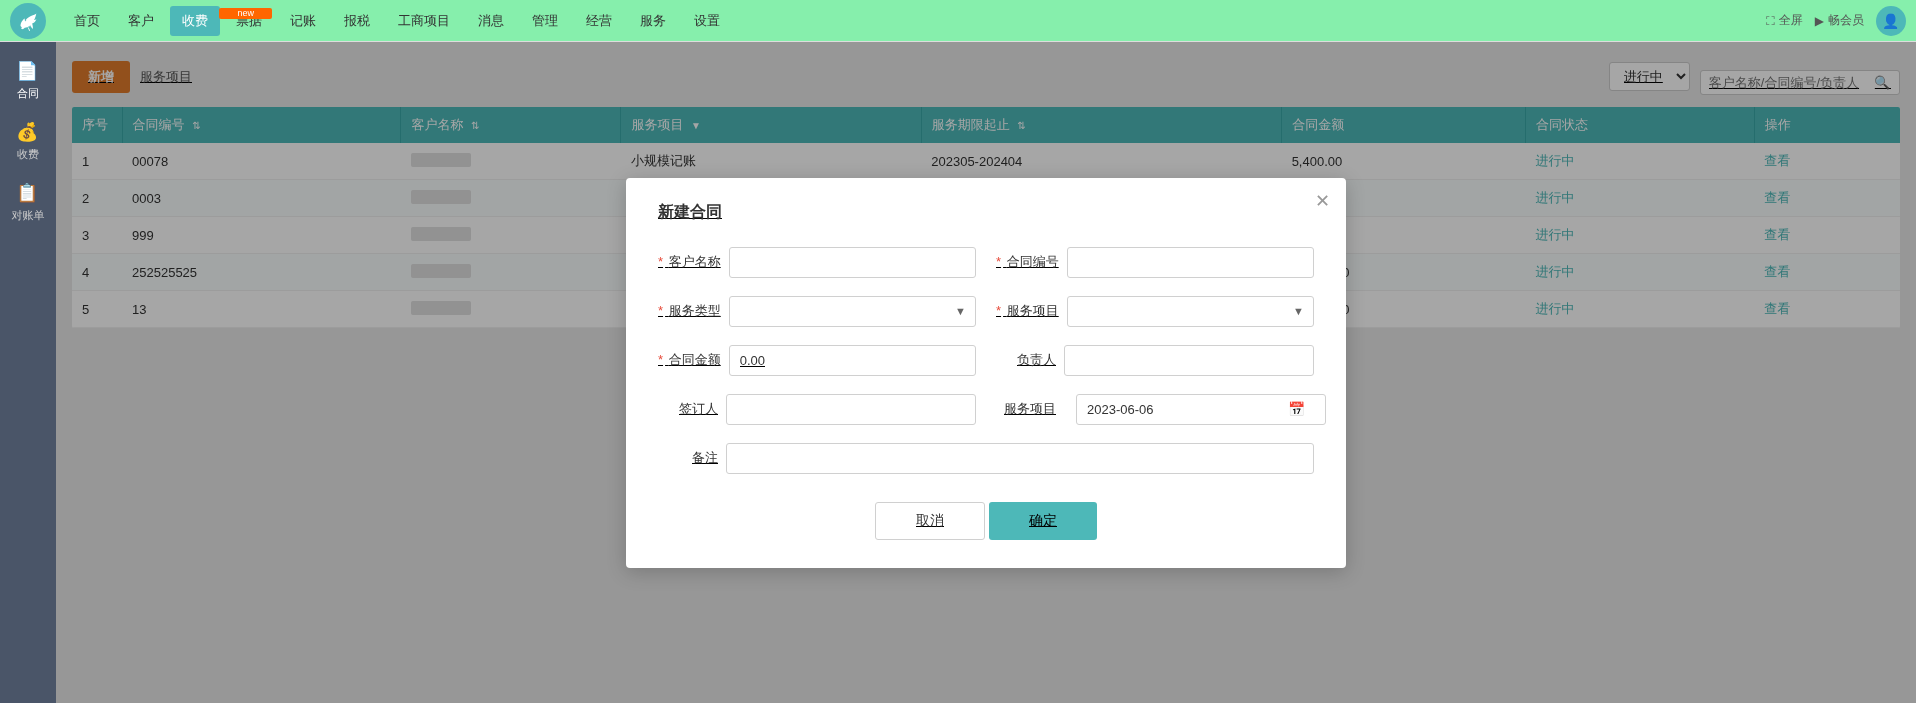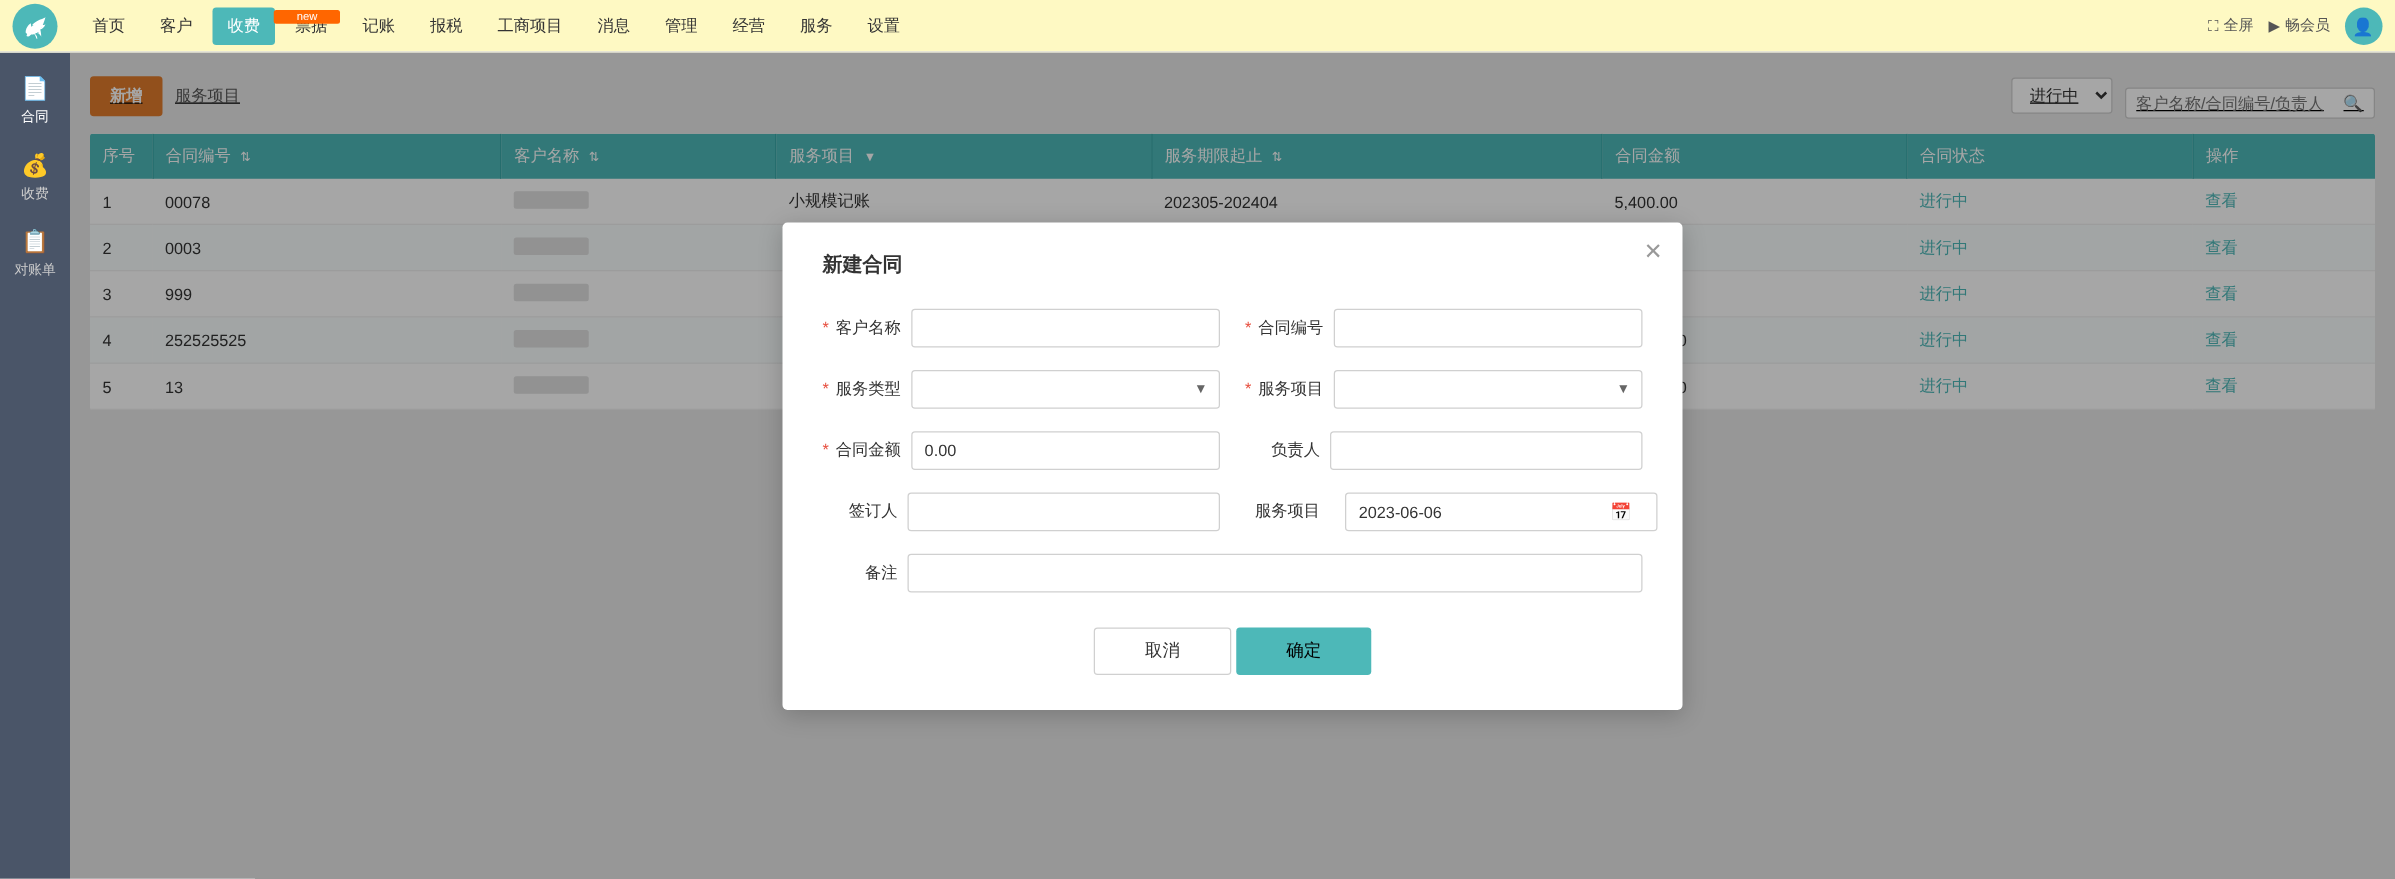--- a/index.html
+++ b/index.html
@@ -1,21 +1,21 @@
 <!DOCTYPE html>
 <html><head>
   <meta charset="utf-8">
   <style>
     * { box-sizing: border-box; margin: 0; padding: 0; }
     body { font-family: "Microsoft YaHei", Arial, sans-serif; font-size: 13px; background: #e8e8e8; overflow: hidden; }
 
     
     .top-nav {
       display: flex; align-items: center;
-      background: #fef9c3; height: 42px;
+      background: #86efac; height: 42px;
       border-bottom: 1px solid #ddd;
       padding: 0 10px;
       position: relative; z-index: 100;
     }
     .top-nav .logo {
       width: 36px; height: 36px; background: #4db8b8;
       border-radius: 50%; display: flex; align-items: center; justify-content: center;
       margin-right: 16px; flex-shrink: 0;
     }
     .top-nav .logo svg { width: 20px; height: 20px; fill: white; }
@@ -96,21 +96,21 @@
     .blurred { color: #bbb; background: #e0e0e0; border-radius: 2px; display: inline-block; min-width: 60px; height: 14px; }
 
     
     .modal-overlay {
       position: absolute; top: 0; left: 0; right: 0; bottom: 0;
       background: rgba(0,0,0,0.35); z-index: 200;
       display: flex; align-items: center; justify-content: center;
     }
     .modal {
       background: white; border-radius: 4px; width: 720px;
-      padding: 24px 32px 28px; position: relative; box-shadow: 0 4px 20px rgba(0,0,0,0.2);
+      padding: 24px 32px 28px; position: relative; box-shadow: 0 4px 20px rgba(0,0,0,0.2); text-decoration: underline;
     }
     .modal-title { font-size: 16px; font-weight: bold; color: #333; margin-bottom: 24px; }
     .modal-close {
       position: absolute; top: 14px; right: 16px;
       cursor: pointer; color: #999; font-size: 18px; line-height: 1;
     }
     .form-row { display: flex; gap: 20px; margin-bottom: 18px; }
     .form-field { flex: 1; display: flex; align-items: center; gap: 8px; justify-content: flex-end; }
     .form-label { font-size: 13px; color: #333; white-space: nowrap; min-width: 60px; text-align: right; }
     .required-star { color: #e74c3c; margin-right: 2px; }

